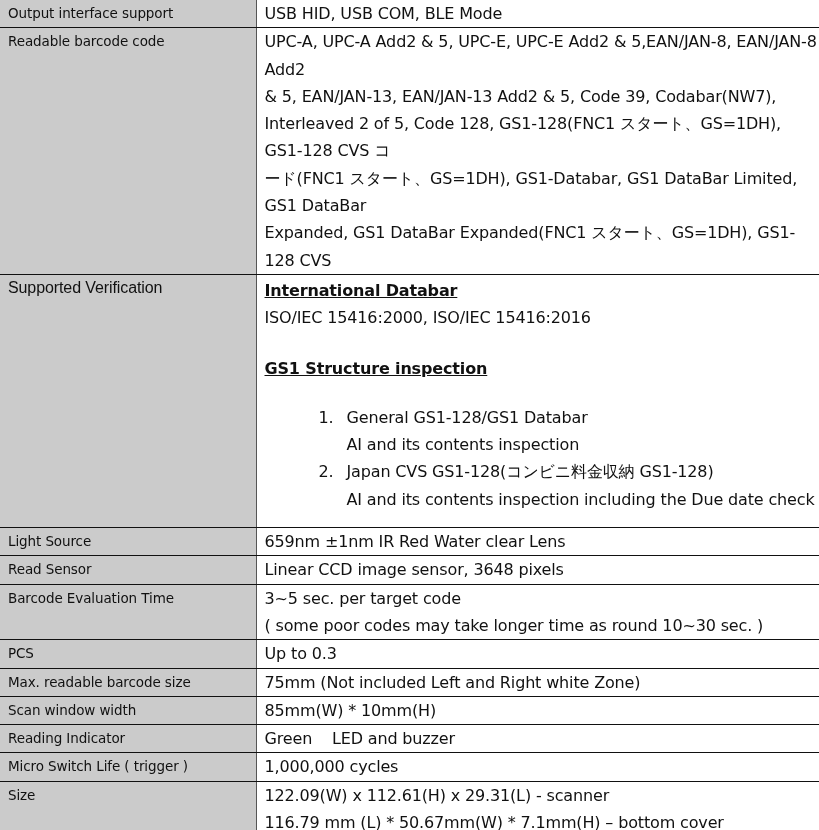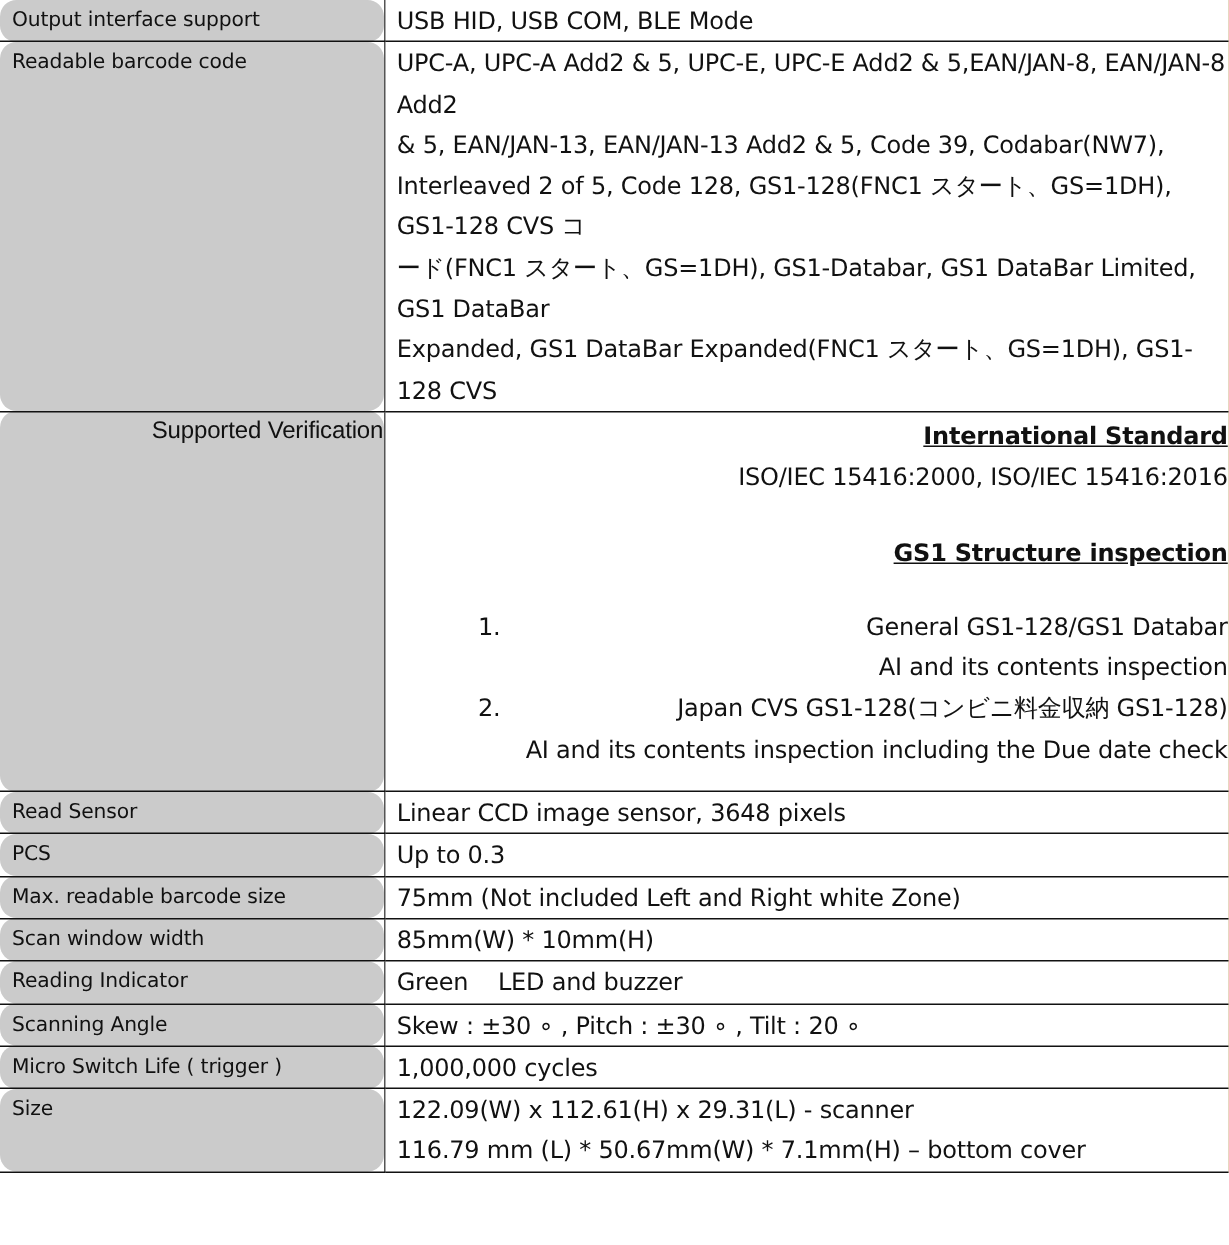--- a/index.html
+++ b/index.html
@@ -3,33 +3,33 @@
 <meta charset="utf-8">
 <style>
   html, body { margin: 0; padding: 0; background: #ffffff; }
   body { width: 819px; height: 830px; overflow: hidden; position: relative;
          font-family: "DejaVu Sans", "Liberation Sans", sans-serif; color: #111; }
   table.spec { position: absolute; left: 0; top: 0; width: 819px; border-collapse: collapse; table-layout: fixed; }
   table.spec col.c1 { width: 256px; }
   table.spec col.c2 { width: 563px; }
   td { vertical-align: top; padding: 0; border-top: 1.5px solid #111; border-bottom: 1.5px solid #111; }
   td.label { background: #cbcbcb; border-right: 1px solid #555; padding-left: 8px;
-             font-size: 13.5px; font-weight: 500; line-height: 27px; letter-spacing: -0.1px; border-radius: 11px; }
+             font-size: 13.5px; font-weight: 500; line-height: 27px; letter-spacing: -0.1px; }
   td.value { background: #fff; border-right: 1px solid #a16207; padding-left: 8px;
              font-size: 16px; line-height: 27.3px; letter-spacing: -0.15px; }
   tr.first td { border-top: none; }
   td.label.plain { font-family: "Liberation Sans", sans-serif; font-weight: normal; font-size: 16px; padding-top: 2px; line-height: 22px; }
   .ver { font-size: 15.5px; line-height: 23px; padding-top: 2px; padding-bottom: 10px; }
   .ver .ul { text-decoration: underline; font-weight: 600; }
   .ver .spacer { height: 23px; }
   .ver ol { margin: 22px 0 4px 0; padding-left: 74px; }
   .ver ol li { padding-left: 8px; }
   .line { display: block; }
   .r-bc { height: 163px; }
-  .r-sv { height: 243px; text-align: right; }
+  .r-sv { height: 243px; }
 </style>
 </head>
 <body>
 
 <table class="spec">
   <colgroup>
       <col class="c1">
       <col class="c2">
     </colgroup>
   <tbody>
@@ -45,41 +45,54 @@
         <span class="line">UPC-A, UPC-A Add2 &amp; 5, UPC-E, UPC-E Add2 &amp; 5,EAN/JAN-8,   EAN/JAN-8 Add2</span>
         <span class="line">&amp; 5,   EAN/JAN-13, EAN/JAN-13 Add2 &amp; 5, Code 39, Codabar(NW7),</span>
         <span class="line">Interleaved 2 of 5, Code 128, GS1-128(FNC1 スタート、GS=1DH), GS1-128 CVS コ</span>
         <span class="line">ード(FNC1 スタート、GS=1DH), GS1-Databar, GS1 DataBar Limited, GS1 DataBar</span>
         <span class="line">Expanded, GS1 DataBar Expanded(FNC1 スタート、GS=1DH), GS1-128 CVS</span>
       </td>
     </tr>
     <tr class="r-sv">
       <td class="label plain">Supported Verification</td>
       <td class="value ver">
-        <span class="line ul">International   Standard</span>
+        <span class="line ul">International   Databar</span>
         <span class="line">ISO/IEC 15416:2000, ISO/IEC 15416:2016</span>
         <div class="spacer"></div>
         <span class="line ul">GS1 Structure inspection</span>
         <ol>
           <li>
             <span class="line">General GS1-128/GS1 Databar</span>
             <span class="line">AI and its contents inspection</span>
           </li>
           <li>
             <span class="line">Japan CVS GS1-128(コンビニ料金収納 GS1-128)</span>
             <span class="line">AI and its contents inspection including the Due date check</span>
           </li>
         </ol>
       </td>
     </tr>
     <tr>
+      <td class="label">Light Source</td>
+      <td class="value">
+          <span class="line">659nm ±1nm IR Red Water clear Lens</span>
+        </td>
+    </tr>
+    <tr>
       <td class="label">Read Sensor</td>
       <td class="value">
           <span class="line">Linear CCD image sensor, 3648 pixels</span>
         </td>
+    </tr>
+    <tr>
+      <td class="label">Barcode Evaluation Time</td>
+      <td class="value">
+        <span class="line">3~5 sec. per target code</span>
+        <span class="line">( some poor codes may take longer time as round 10~30 sec. )</span>
+      </td>
     </tr>
     <tr>
       <td class="label">PCS</td>
       <td class="value">
           <span class="line">Up to 0.3</span>
         </td>
     </tr>
     <tr>
       <td class="label">Max. readable barcode size</td>
       <td class="value">
@@ -92,26 +105,20 @@
           <span class="line">85mm(W) * 10mm(H)</span>
         </td>
     </tr>
     <tr>
       <td class="label">Reading Indicator</td>
       <td class="value">
           <span class="line" style="white-space:pre">Green    LED and buzzer</span>
         </td>
     </tr>
     <tr>
-      <td class="label">Scanning Angle</td>
-      <td class="value">
-          <span class="line">Skew : ±30 ∘ , Pitch : ±30 ∘  , Tilt : 20 ∘</span>
-        </td>
-    </tr>
-    <tr>
       <td class="label">Micro Switch Life ( trigger )</td>
       <td class="value">
           <span class="line">1,000,000 cycles</span>
         </td>
     </tr>
     <tr>
       <td class="label">Size</td>
       <td class="value">
         <span class="line">122.09(W) x 112.61(H) x 29.31(L) - scanner</span>
         <span class="line">116.79 mm (L) * 50.67mm(W) * 7.1mm(H) – bottom cover</span>

